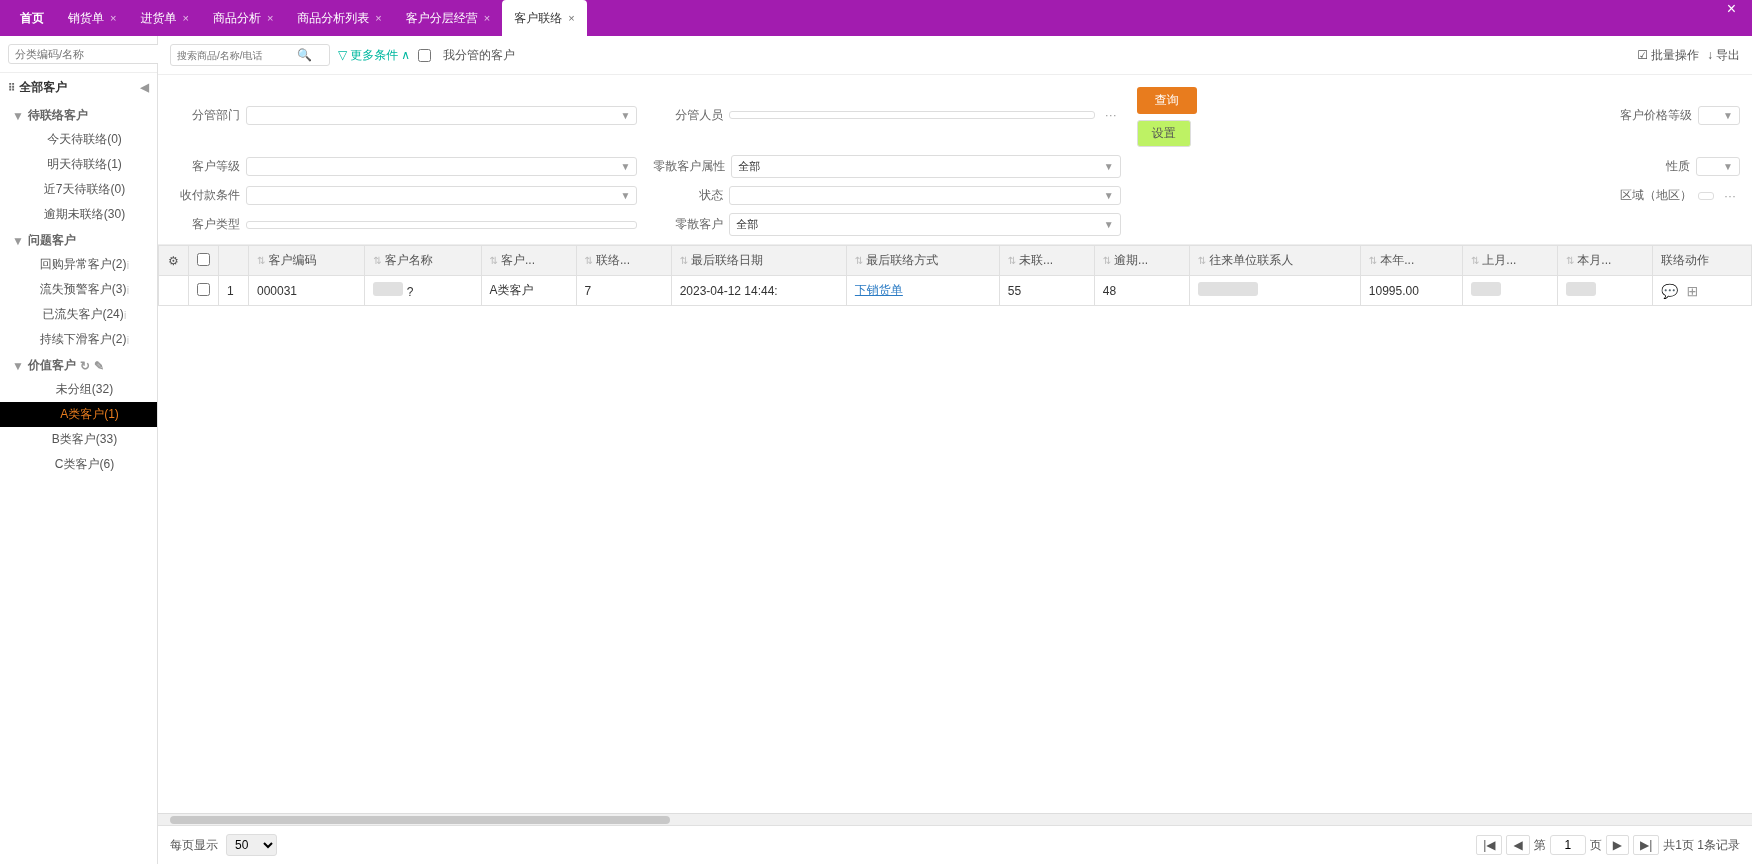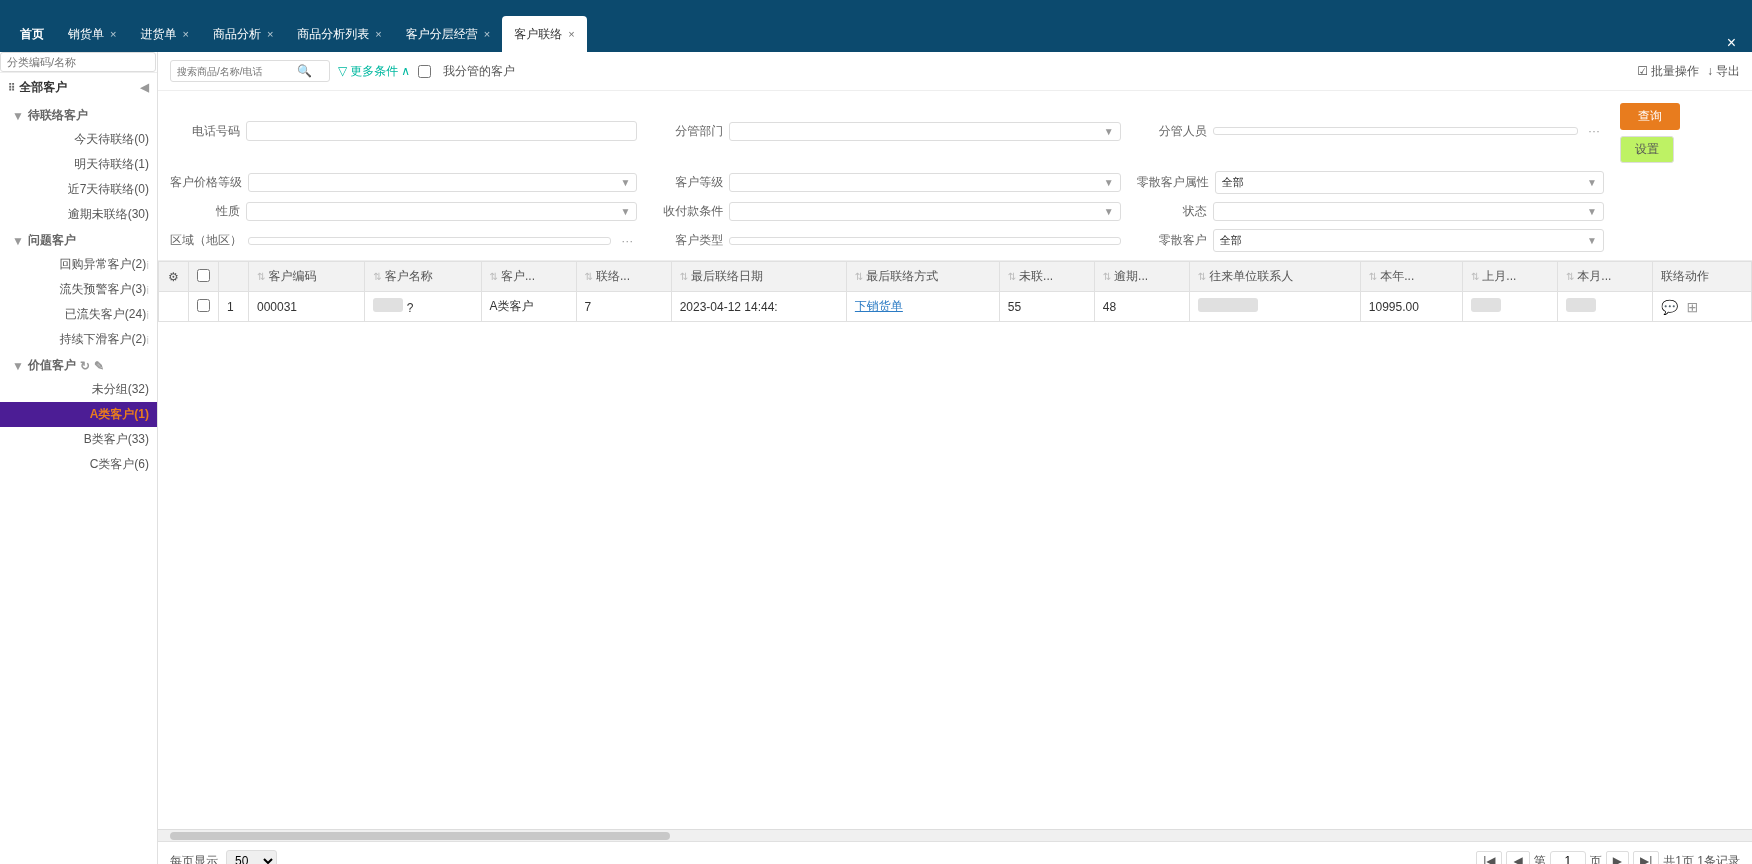--- a/index.html
+++ b/index.html
@@ -1,23 +1,23 @@
 <!DOCTYPE html>
 <html><head>
   <meta charset="utf-8">
   <style>
     * { box-sizing: border-box; margin: 0; padding: 0; font-family: 'Microsoft YaHei', Arial, sans-serif; font-size: 12px; }
     body { background: #f0f0f0; width: 1752px; height: 864px; overflow: hidden; }
 
     
     .topbar {
-      background: #0c4a6e;
-      height: 52px;
-      display: flex;
-      align-items: flex-end;
+      background: #a21caf;
+      height: 36px;
+      display: flex;
+      align-items: flex-start;
       padding: 0 8px;
       color: white;
     }
     .topbar-item {
       padding: 0 12px;
       height: 36px;
       display: flex;
       align-items: center;
       cursor: pointer;
       color: white;
@@ -55,20 +55,21 @@
     
     .sidebar {
       width: 158px;
       background: white;
       border-right: 1px solid #e0e0e0;
       display: flex;
       flex-direction: column;
       flex-shrink: 0;
     }
     .sidebar-search {
+      padding: 8px;
       border-bottom: 1px solid #eee;
       display: flex;
       gap: 4px;
     }
     .sidebar-search input {
       flex: 1;
       border: 1px solid #ddd;
       border-radius: 3px;
       padding: 3px 6px;
       font-size: 11px;
@@ -112,26 +113,26 @@
       margin-right: 4px;
       color: #999;
     }
 
     .sidebar-item {
       padding: 4px 8px 4px 20px;
       color: #555;
       cursor: pointer;
       display: flex;
       align-items: center;
-      justify-content: flex-end;
+      justify-content: center;
     }
     .sidebar-item.active {
-      background: #4c1d95;
+      background: #000000;
       color: #e87c1e;
-      font-weight: bold;
+      font-weight: normal;
       padding-left: 30px;
     }
 
     .sidebar-group-tools {
       display: flex;
       align-items: center;
       gap: 4px;
       margin-left: 4px;
     }
     .sidebar-group-tools span {
@@ -548,24 +549,20 @@
         <span>批量操作</span>
       </div>
       <div class="export-btn">
         <span>↓</span>
         <span>导出</span>
       </div>
     </div>
 
     <div class="advanced-filters" style="grid-template-columns: 1fr 1fr 1fr 120px;">
 
-      <div class="filter-row">
-        <span class="filter-label">电话号码</span>
-        <input class="filter-input" type="text" style="">
-      </div>
       <div class="filter-row">
         <span class="filter-label">分管部门</span>
         <div class="filter-select">
           <span class="select-text"></span>
           <span class="select-arrow">▼</span>
         </div>
       </div>
       <div class="filter-row">
         <span class="filter-label">分管人员</span>
         <div class="filter-select" style="flex:1">

